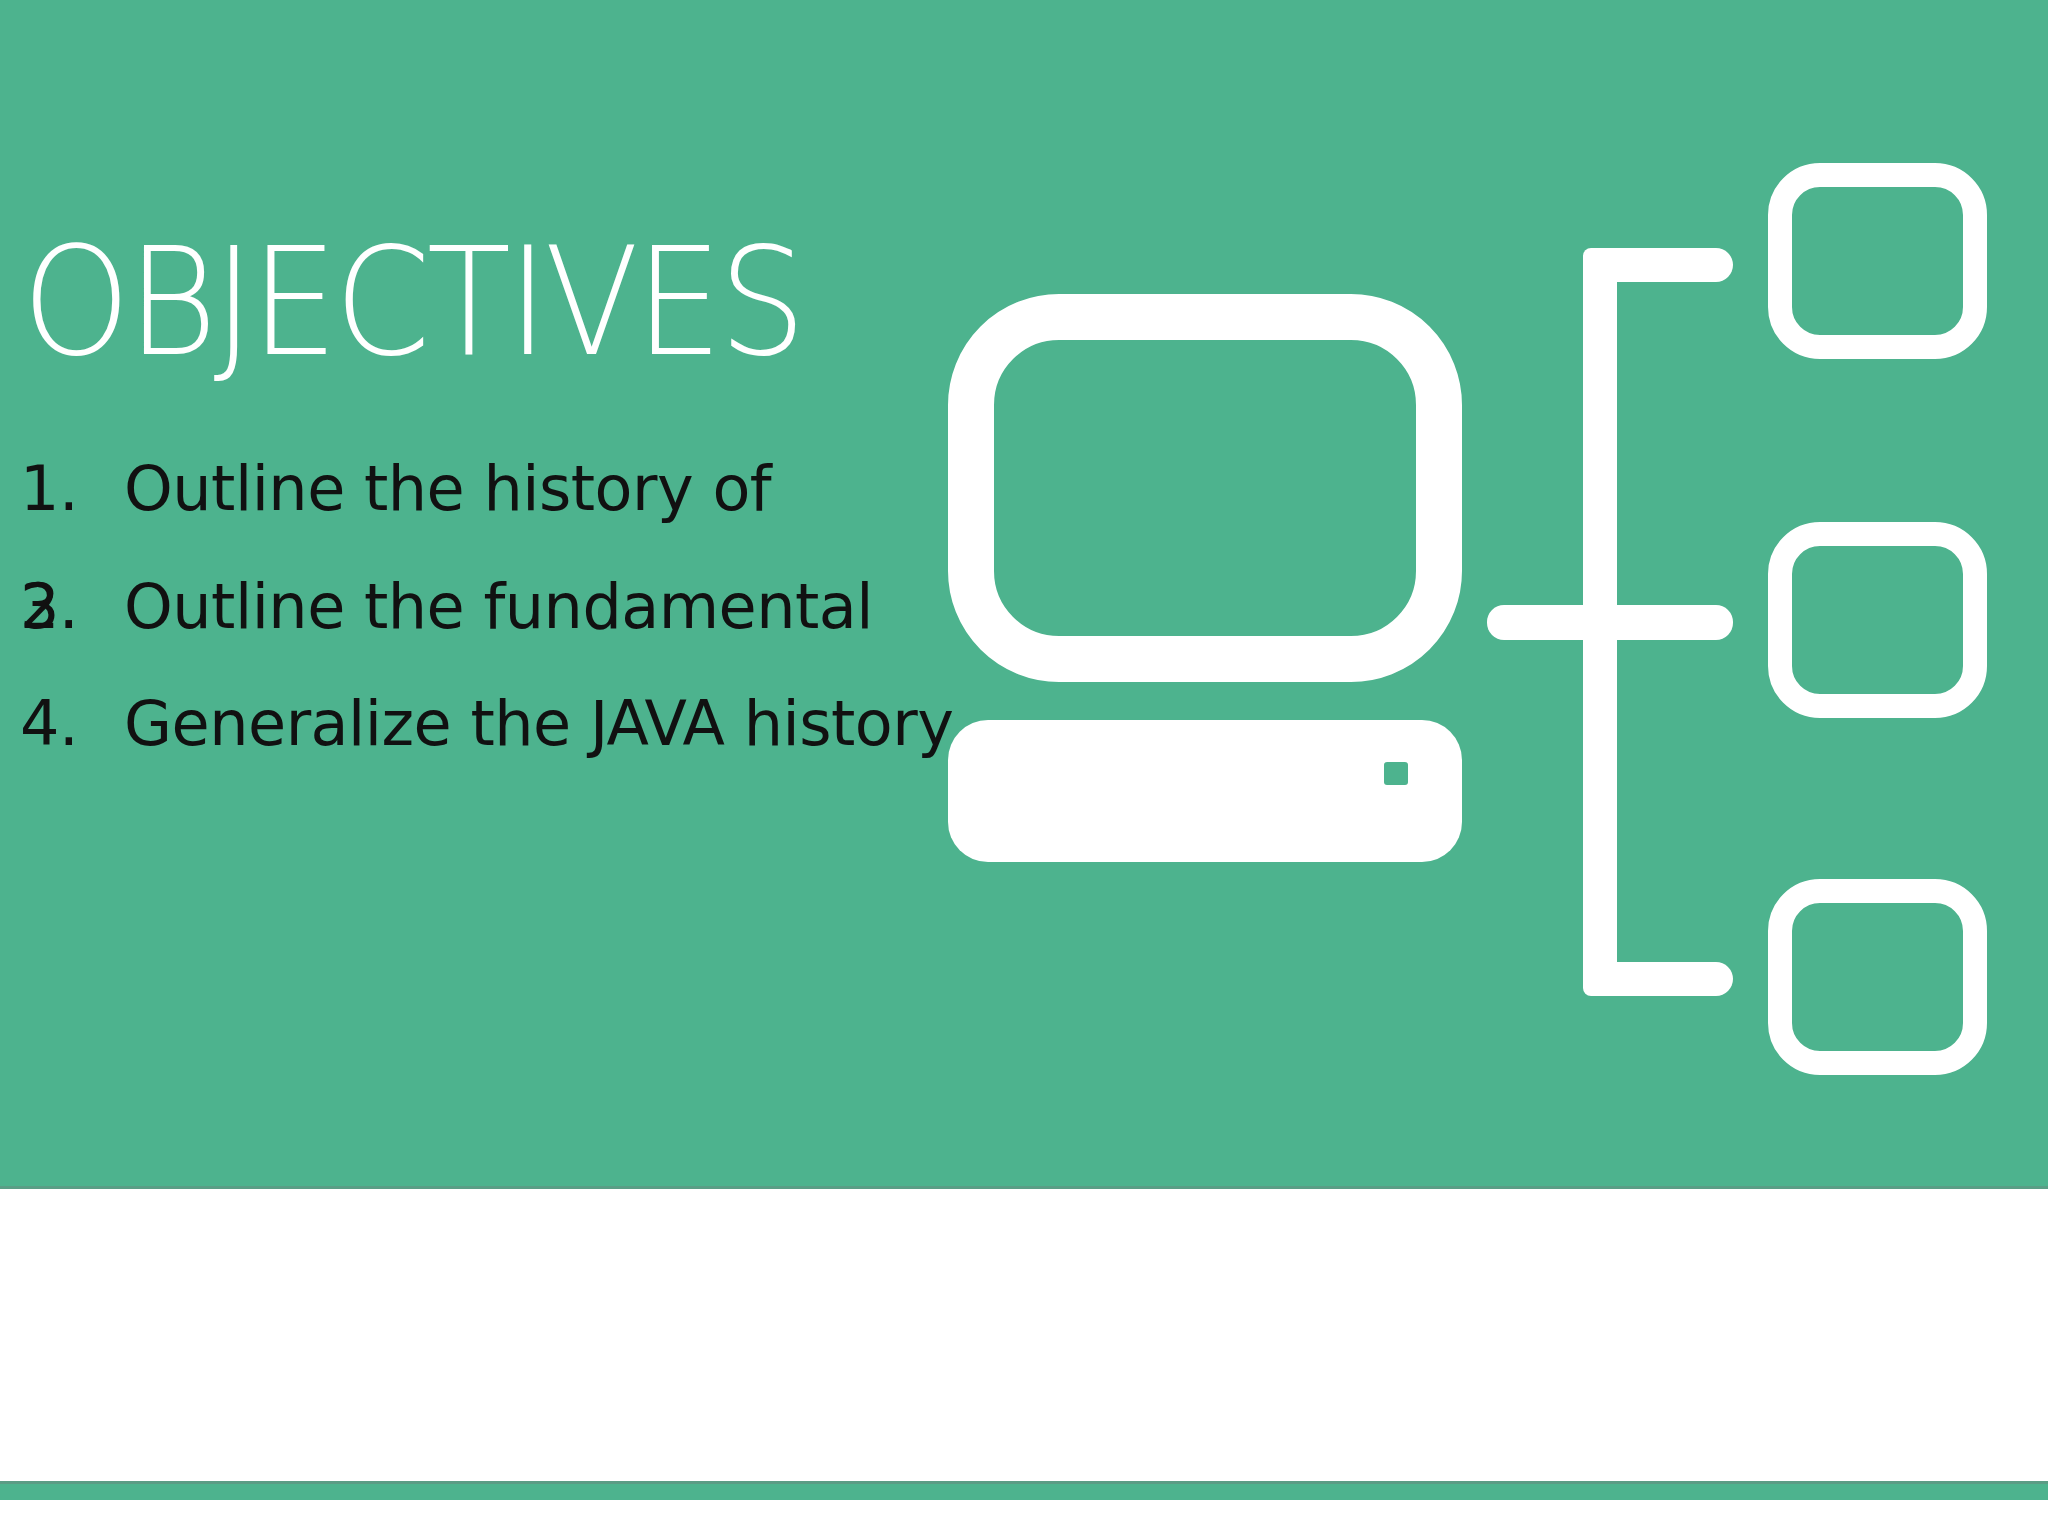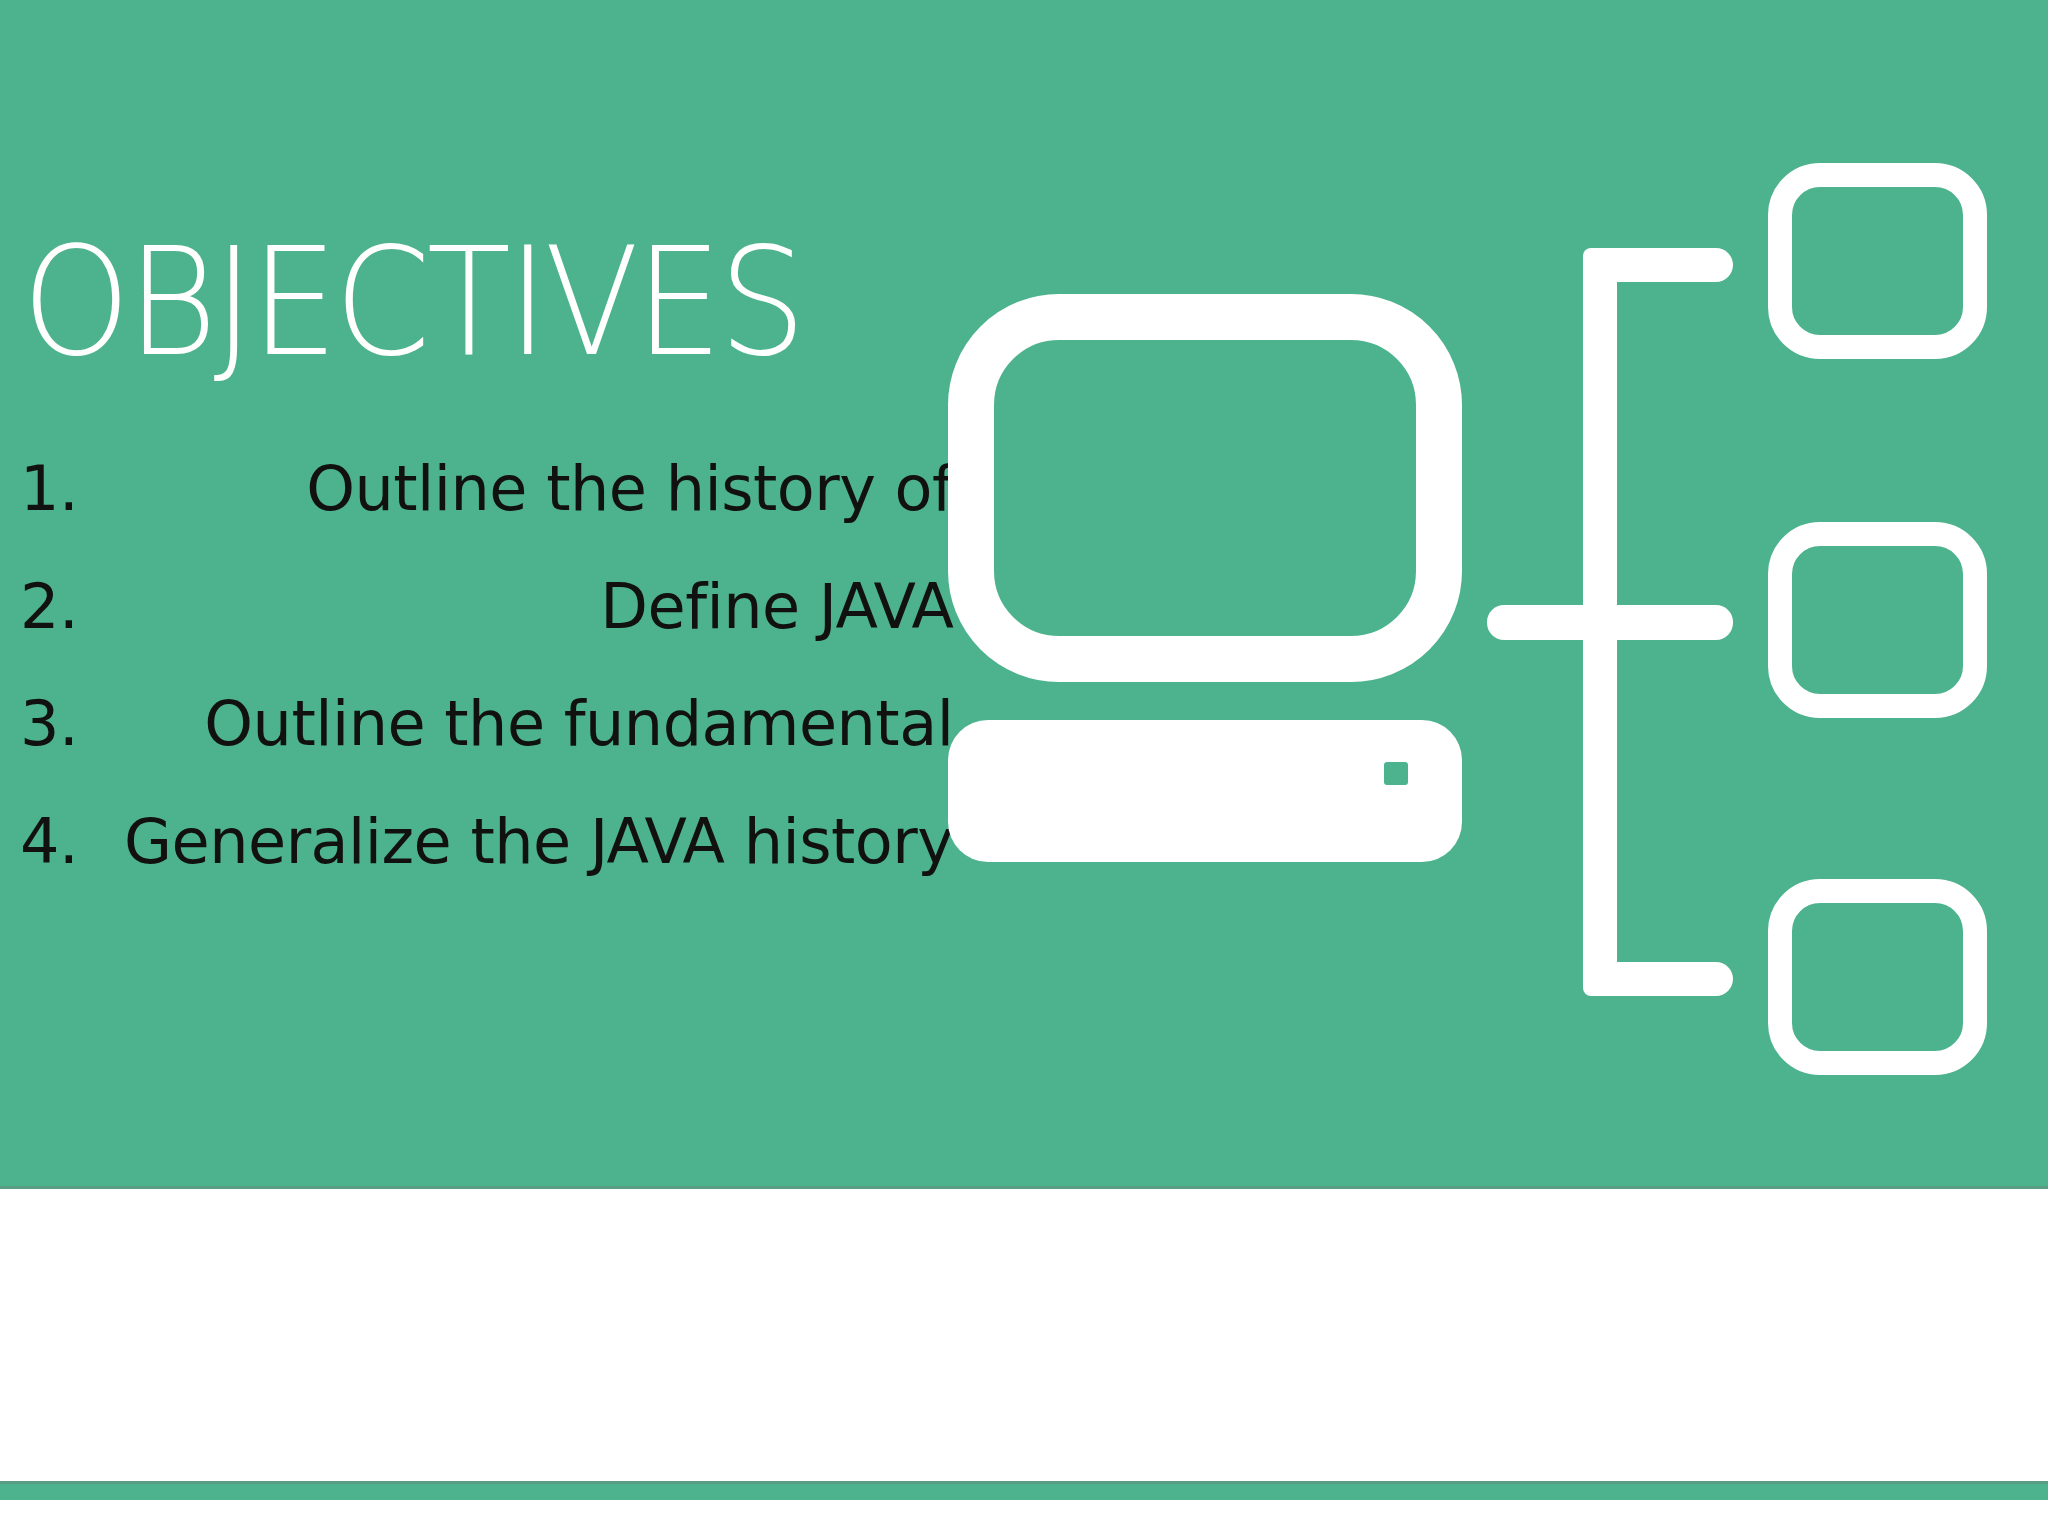--- a/index.html
+++ b/index.html
@@ -75,21 +75,20 @@
     margin: 0;
     white-space: nowrap;
   }
   .objectives .num {
     position: absolute;
     left: 0;
     top: 0;
   }
   .objectives .line {
     display: block;
-    text-align: right;
   }
   .art {
     position: absolute;
     left: 0; top: 0;
     width: 2048px;
     height: 1189px;
   }
 </style>
 </head>
 <body>
@@ -101,21 +100,20 @@
 
   <h1 class="title">OBJECTIVES</h1>
 
   <ol class="objectives">
     <li>
       <span class="num">1.</span>
       <span class="line">Outline the history of</span>
     </li>
     <li>
       <span class="num">2.</span>
-      <span class="line">Define JAVA</span>
     </li>
     <li>
       <span class="num">3.</span>
       <span class="line">Outline the fundamental</span>
     </li>
     <li>
       <span class="num">4.</span>
       <span class="line">Generalize the JAVA history</span>
     </li>
   </ol>

